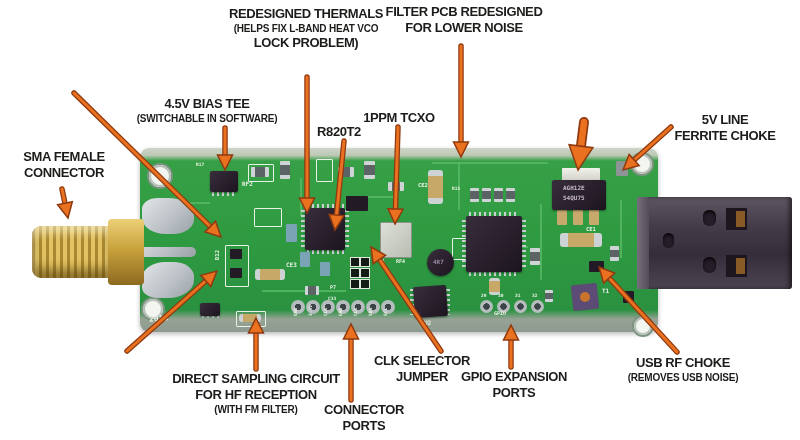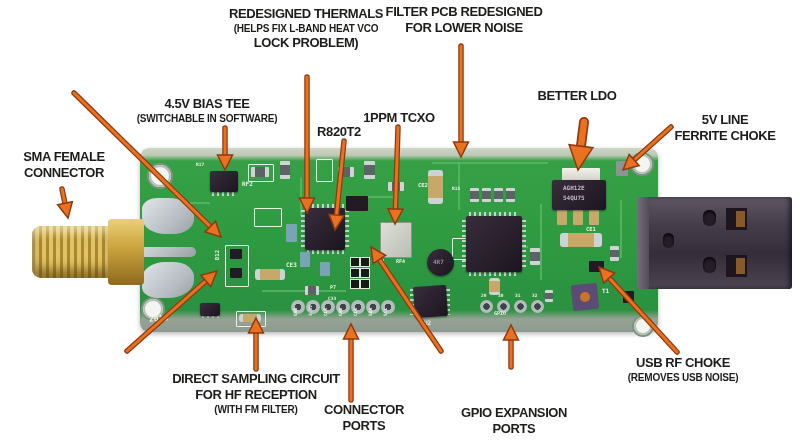--- a/index.html
+++ b/index.html
@@ -270,40 +270,43 @@
       <div class="ann-main">4.5V BIAS TEE</div>
       <div class="ann-sub">(SWITCHABLE IN SOFTWARE)</div>
     </div>
     <div class="ann-label" style="left: 339px; top: 124px;">
       <div class="ann-main">R820T2</div>
     </div>
     <div class="ann-label" style="left: 399px; top: 110px;">
       <div class="ann-main">1PPM TCXO</div>
     </div>
     <div class="ann-label" style="left: 577px; top: 88px;">
-      <div class="ann-main">BETTER LDO</div>
     </div>
     <div class="ann-label" style="left: 725px; top: 112px;">
       <div class="ann-main">5V LINE</div>
       <div class="ann-main">FERRITE CHOKE</div>
     </div>
     <div class="ann-label" style="left: 64px; top: 149px;">
       <div class="ann-main">SMA FEMALE</div>
       <div class="ann-main">CONNECTOR</div>
     </div>
     <div class="ann-label" style="left: 256px; top: 371px;">
       <div class="ann-main">DIRECT SAMPLING CIRCUIT</div>
       <div class="ann-main">FOR HF RECEPTION</div>
       <div class="ann-sub">(WITH FM FILTER)</div>
     </div>
     <div class="ann-label" style="left: 364px; top: 402px;">
       <div class="ann-main">CONNECTOR</div>
       <div class="ann-main">PORTS</div>
     </div>
-    <div class="ann-label" style="left: 514px; top: 369px; margin-top: 36px;">
+    <div class="ann-label" style="left: 422px; top: 353px;">
+      <div class="ann-main">CLK SELECTOR</div>
+      <div class="ann-main">JUMPER</div>
+    </div>
+    <div class="ann-label" style="left: 514px; top: 369px;">
       <div class="ann-main">GPIO EXPANSION</div>
       <div class="ann-main">PORTS</div>
     </div>
     <div class="ann-label" style="left: 683px; top: 355px;">
       <div class="ann-main">USB RF CHOKE</div>
       <div class="ann-sub">(REMOVES USB NOISE)</div>
     </div>
     <div class="silk" style="left: 242px; top: 180px; font-size: 6px;">RF2</div>
     <div class="silk" style="left: 379px; top: 258px; font-size: 5px;">Y1</div>
     <div class="silk" style="left: 396px; top: 258px; font-size: 5px;">RF4</div>

